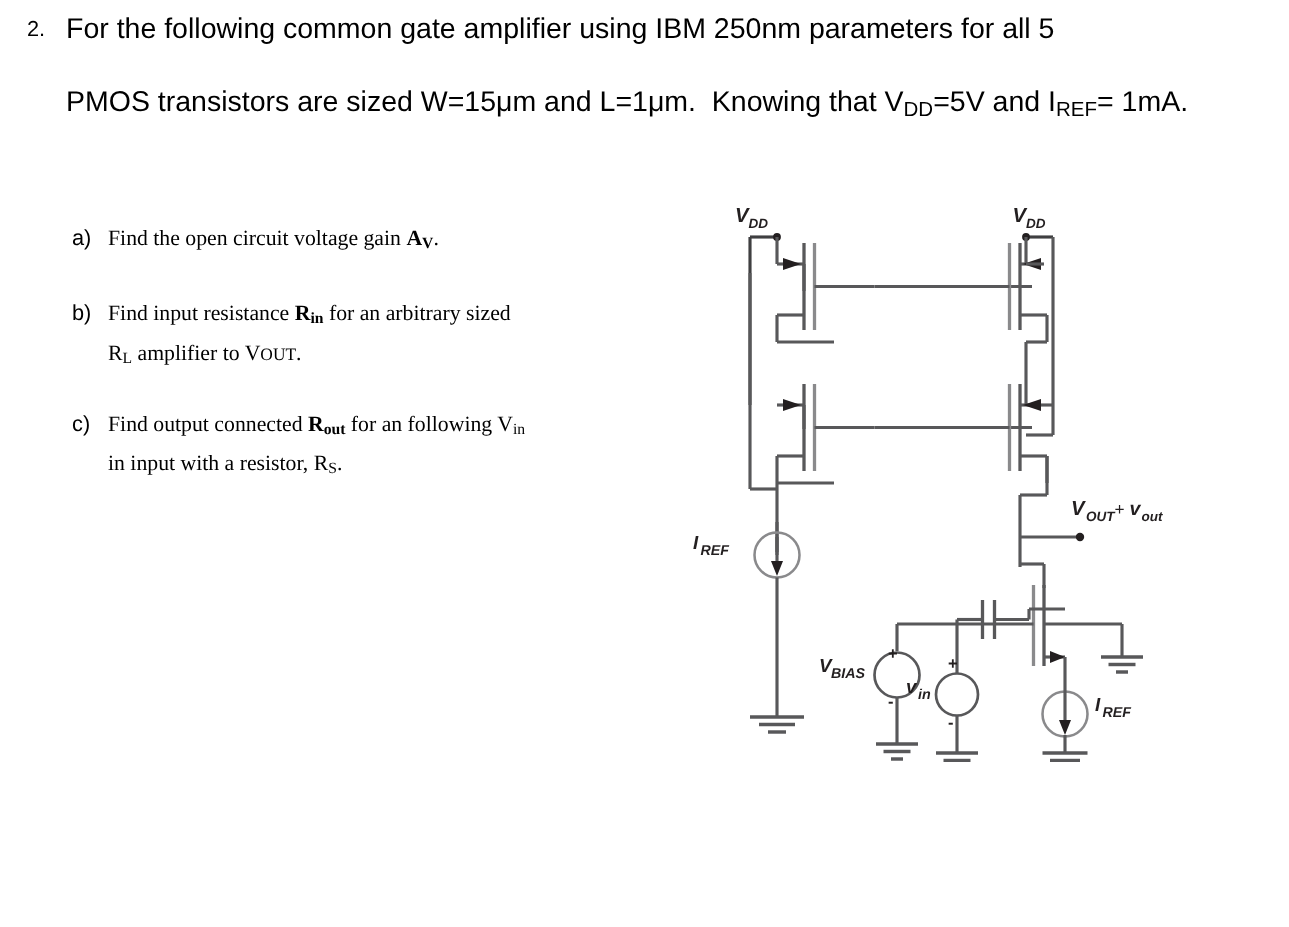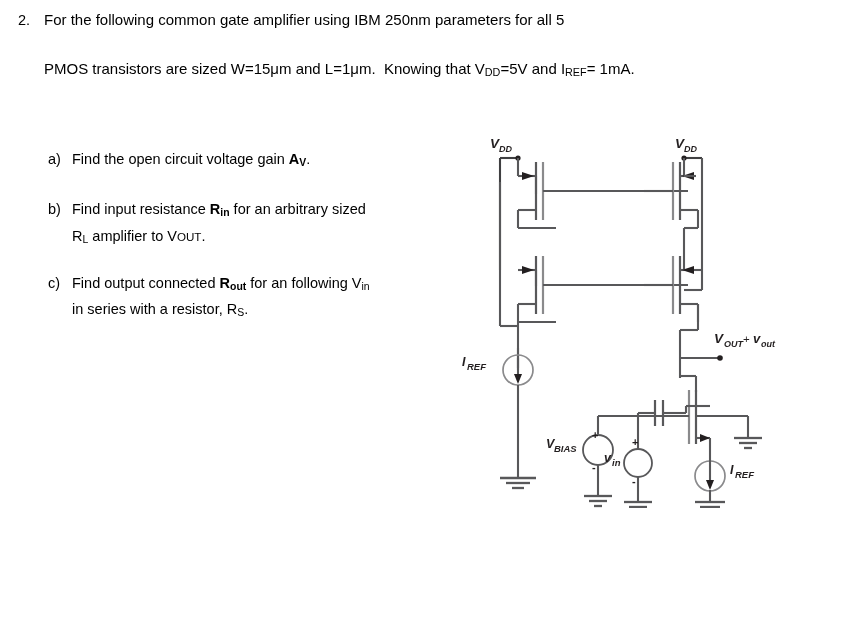--- a/index.html
+++ b/index.html
@@ -30,21 +30,21 @@
     display: flex;
     align-items: flex-start;
   }
   .qnum {
     width: 26px;
     flex: 0 0 26px;
     font-size: 14.5px;
     line-height: 24.5px;
   }
   .qtext {
-    font-size: 15px;
+    font-size: 19px;
     line-height: 24.5px;
     white-space: pre-wrap;
   }
   sub {
     font-size: 0.72em;
     vertical-align: -0.22em;
   }
   
   .subs {
     position: absolute;
@@ -59,20 +59,21 @@
   }
   .sublabel {
     width: 24px;
     flex: 0 0 24px;
     font-size: 14.5px;
     line-height: 23px;
   }
   .subbody {
     font-size: 14.5px;
     line-height: 23px;
+    font-family: Liberation Serif, serif;
   }
   .b { font-weight: bold; }
   .sm { font-size: 0.80em; }
   
   .circuit {
     position: absolute;
     left: 448px;
     top: 118px;
     width: 400px;
     height: 390px;
@@ -98,21 +99,21 @@
       <div class="subbody"><span>Find the open circuit voltage gain </span><span class="b">A</span><sub class="b">V</sub><span>.</span></div>
     </div>
 
     <div class="sub" style="margin-bottom:21px;">
       <div class="sublabel">b)</div>
       <div class="subbody"><span>Find input resistance </span><span class="b">R</span><sub class="b">in</sub><span> for an arbitrary sized</span><br><span>R</span><sub>L</sub><span> amplifier to V</span><span class="sm">OUT</span><span>.</span></div>
     </div>
 
     <div class="sub">
       <div class="sublabel">c)</div>
-      <div class="subbody"><span>Find output connected </span><span class="b">R</span><sub class="b">out</sub><span> for an following V</span><sub>in</sub><br><span>in series with a resistor, R</span><sub>S</sub><span>.</span></div>
+      <div class="subbody"><span>Find output connected </span><span class="b">R</span><sub class="b">out</sub><span> for an following V</span><sub>in</sub><br><span>in input with a resistor, R</span><sub>S</sub><span>.</span></div>
     </div>
 
   </div>
 
   <div class="circuit">
     <svg width="400" height="390" viewBox="0 0 400 390" xmlns="http://www.w3.org/2000/svg">
       <g fill="none" stroke="#58585a" stroke-width="2.1" stroke-linecap="butt">
 
         <g stroke="#3f3f41">
           <line x1="52" y1="40" x2="52" y2="64"></line>

